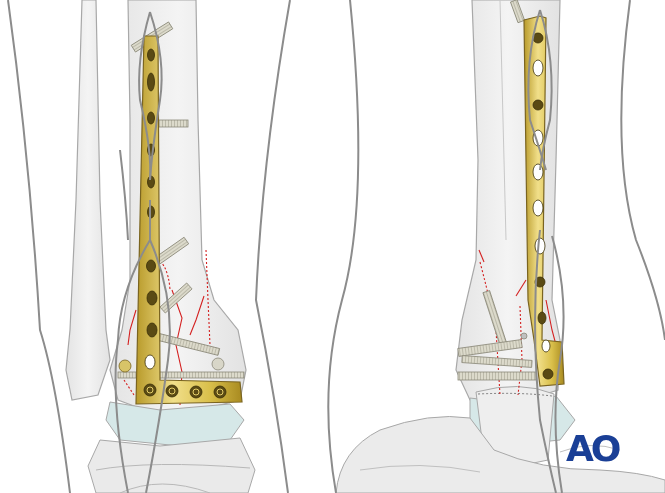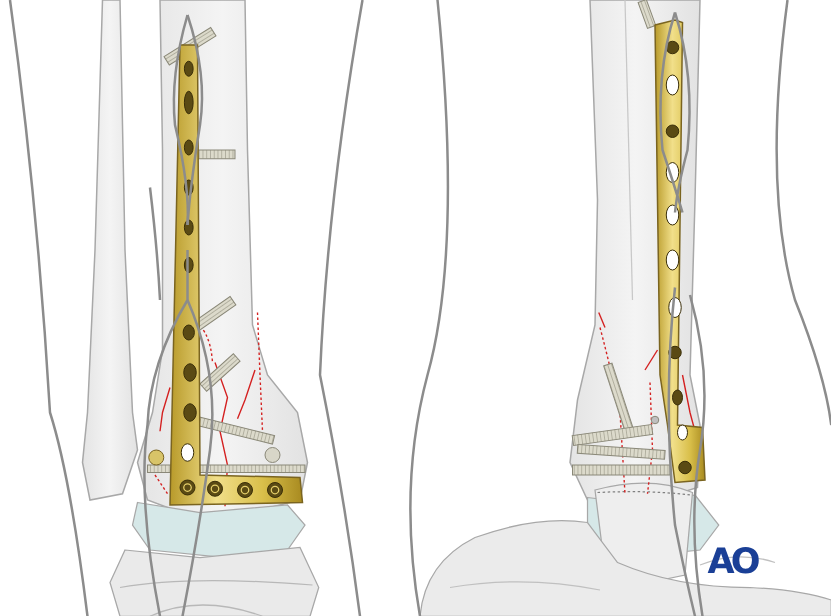--- a/index.html
+++ b/index.html
@@ -1,19 +1,19 @@
 <!DOCTYPE html>
 <html><head>
 <meta charset="utf-8">
 <style>
   html, body { margin: 0; padding: 0; background: #ffffff; }
   #canvas { position: relative; width: 665px; height: 493px; overflow: hidden; background: #ffffff; }
   svg { position: absolute; left: 0; top: 0; }
   .logo { position: absolute; left: 566px; top: 432px; width: 58px; height: 34px; }
-  .logo-text { font-family: "DejaVu Sans", sans-serif; font-weight: bold; font-size: 28px; letter-spacing: -3px; line-height: 34px; }
+  .logo-text { font-family: "DejaVu Sans", sans-serif; font-weight: bold; font-size: 36px; letter-spacing: -3px; line-height: 34px; }
 </style>
 </head>
 <body>
 
 <div id="canvas">
 
   <svg width="665" height="493" viewBox="0 0 665 493">
     <defs>
       <linearGradient id="plateGrad" x1="0" x2="1" y1="0" y2="0">
         <stop offset="0" stop-color="#b89a2a"></stop>

